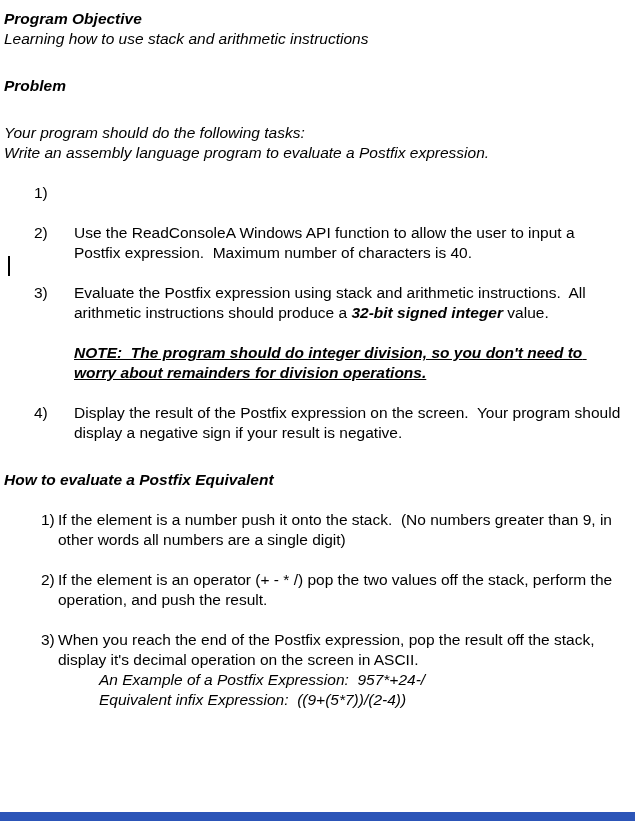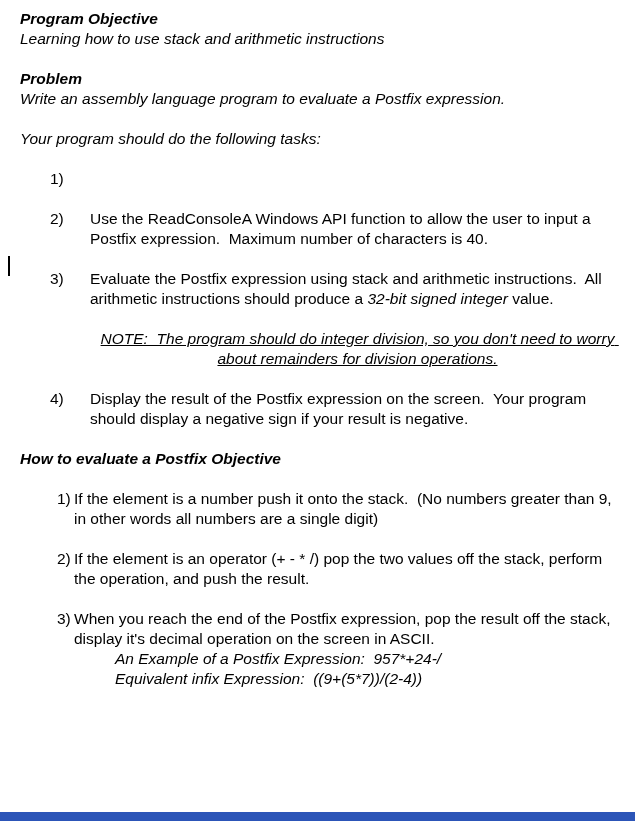--- a/index.html
+++ b/index.html
@@ -8,39 +8,38 @@
     width: 635px;
     height: 821px;
     background: #ffffff;
     overflow: hidden;
     position: relative;
     font-family: "Liberation Sans", "DejaVu Sans", sans-serif;
     font-size: 15.5px;
     line-height: 20px;
     color: #000;
   }
-  .page { padding: 9px 10px 0 20px; width: 100%; height: 796px; }
+  .page { padding: 9px 10px 0 4px; width: 100%; height: 796px; }
   .txt { white-space: pre-wrap; }
   p { margin: 0; font-style: italic; }
   .h { font-weight: bold; font-style: italic; }
-  .gap { margin-top: 20px; }
+  .gap { margin-top: 27px; }
   .list-item { display: flex; margin-top: 20px; }
   .tasks .list-item { padding-left: 30px; }
   .tasks .num { flex: 0 0 40px; }
   .steps .list-item { padding-left: 37px; }
   .steps .num { flex: 0 0 17px; }
   .item-text { flex: 1; }
-  .emph { font-weight: normal; font-style: italic; }
+  .emph { font-weight: bold; font-style: italic; }
   .note {
     margin-top: 20px;
     margin-left: 70px;
-    font-weight: normal;
+    font-weight: bold;
     font-style: italic;
     text-decoration: underline;
-    text-align: center;
   }
   .example { padding-left: 95px; }
   .caret {
     position: absolute;
     left: 8px;
     top: 256px;
     width: 2px;
     height: 20px;
     background: #000;
   }
@@ -55,23 +54,23 @@
 </style>
 </head>
 <body>
 
 <div class="page">
 
   <p class="h txt">Program Objective</p>
   <p class="txt">Learning how to use stack and arithmetic instructions</p>
 
   <p class="h txt gap">Problem</p>
+  <p class="txt gap">Your program should do the following tasks:</p>
+
   <p class="txt">Write an assembly language program to evaluate a Postfix expression.</p>
-
-  <p class="txt gap">Your program should do the following tasks:</p>
 
   <div class="tasks">
 
     <div class="list-item">
       <span class="num txt">1)</span>
     </div>
 
     <div class="list-item">
       <span class="num txt">2)</span>
       <span class="item-text txt">Use the ReadConsoleA Windows API function to allow the user to input a Postfix expression.  Maximum number of characters is 40.</span>
@@ -84,21 +83,21 @@
 
     <p class="note txt">NOTE:  The program should do integer division, so you don't need to worry about remainders for division operations.</p>
 
     <div class="list-item">
       <span class="num txt">4)</span>
       <span class="item-text txt">Display the result of the Postfix expression on the screen.  Your program should display a negative sign if your result is negative.</span>
     </div>
 
   </div>
 
-  <p class="h txt gap">How to evaluate a Postfix Objective</p>
+  <p class="h txt gap">How to evaluate a Postfix Equivalent</p>
 
   <div class="steps">
 
     <div class="list-item">
       <span class="num txt">1)</span>
       <span class="item-text txt">If the element is a number push it onto the stack.  (No numbers greater than 9, in other words all numbers are a single digit)</span>
     </div>
 
     <div class="list-item">
       <span class="num txt">2)</span>

